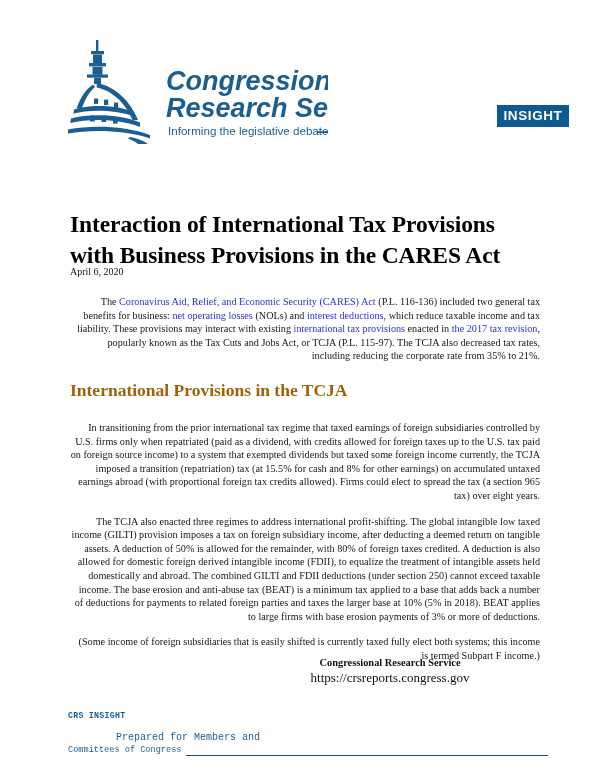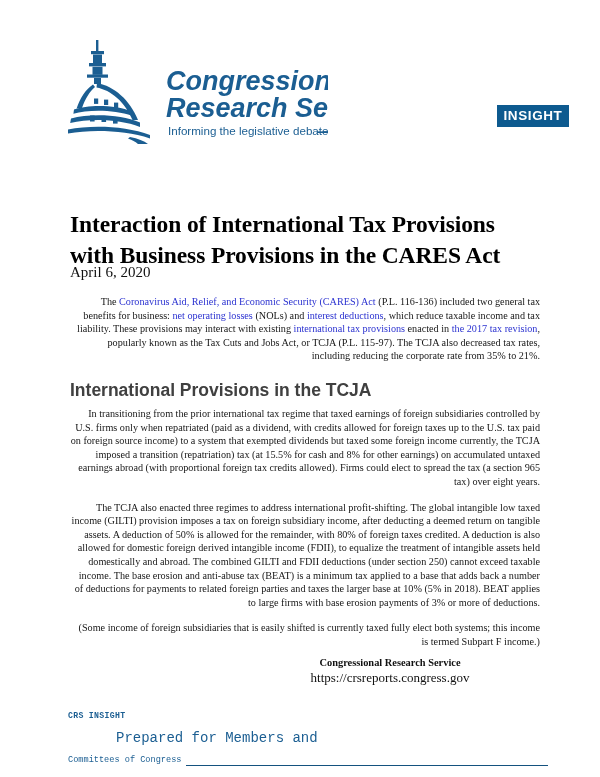--- a/index.html
+++ b/index.html
@@ -75,43 +75,43 @@
   }
 
   
   .content {
     position: absolute;
     left: 70px;
     top: 262px;
     width: 470px;
   }
   .doc-date {
-    font-size: 15px;
+    font-size: 10px;
     line-height: 20px;
     color: #111111;
     margin: 0 0 13px 0;
   }
   .para {
     font-size: 10.2px;
     line-height: 13.6px;
     color: #161616;
     margin: 0 0 12px 0;
     text-align: right;
   }
   .para a, .lnk {
     color: #2b32d0;
     text-decoration: none;
   }
   h2.section {
-    font-family: Liberation Sans, sans-serif;
+    font-family: Liberation Serif, serif;
     font-weight: bold;
     font-size: 17.5px;
     line-height: 22px;
-    margin: 16px 0 6px 0;
-    color: #404040;
+    margin: 16px 0 20px 0;
+    color: #a16207;
   }
 
   
   .colophon {
     position: absolute;
     right: 60px;
     top: 655px;
     width: 300px;
     text-align: center;
   }
@@ -142,23 +142,22 @@
     color: #1b5e92;
   }
   .footer .f-title {
     font-size: 8.2px;
     font-weight: bold;
     letter-spacing: 0.3px;
     line-height: 12px;
     margin-bottom: 10px;
   }
   .footer .f-line1 {
-    font-size: 14px;
+    font-size: 10px;
     line-height: 12px;
-    margin-bottom: 10px;
     padding-left: 48px;
   }
   .footer .f-line2row {
     display: flex;
     align-items: flex-end;
     font-size: 8.6px;
     line-height: 12px;
   }
   .footer .f-rule {
     flex: 1;

